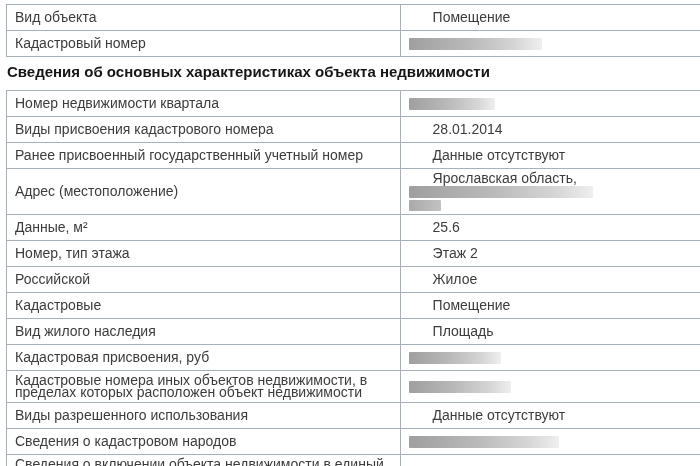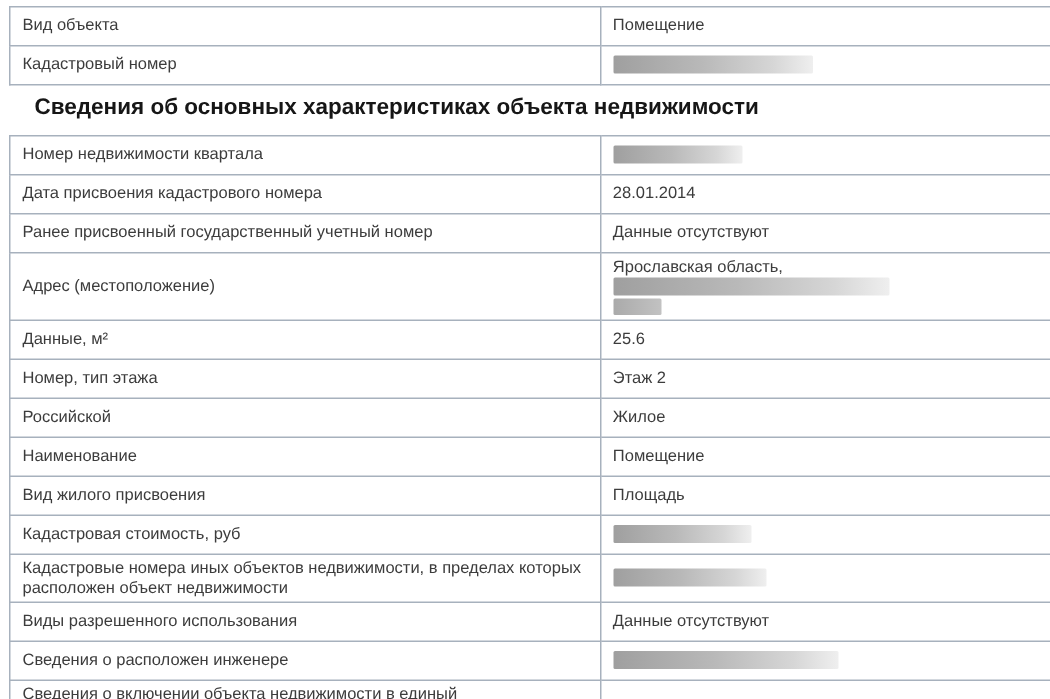--- a/index.html
+++ b/index.html
@@ -22,55 +22,56 @@
     border-collapse: collapse;
     table-layout: fixed;
     width: 700px;
     margin-left: 6px;
   }
   table.props.top {
     margin-top: 4px;
   }
   td {
     border: 1px solid #a7b1bd;
-    font-size: 11px;
+    font-size: 14px;
     line-height: 12.5px;
     padding: 3px 8px;
     vertical-align: middle;
     height: 19px;
     word-wrap: break-word;
   }
   td.label {
     width: 376px;
   }
   td.value {
     width: 288px;
   }
   h2.section-title {
     font-size: 15px;
     line-height: 17px;
     font-weight: bold;
     color: #161616;
-    margin: 6px 0 10px 23px;
+    margin: 6px 0 10px 7px;
   }
   .redacted {
     display: inline-block;
     height: 12px;
     vertical-align: middle;
     background: linear-gradient(90deg, #9f9f9f 0%, #b9b9b9 45%, #d6d6d6 80%, #efefef 100%);
     border-radius: 1px;
   }
   .redacted.second-line {
     height: 11px;
     margin-top: 2px;
     display: block;
     background: linear-gradient(90deg, #aaaaaa 0%, #c2c2c2 100%);
   }
   .value .text-part {
     margin-right: 5px;
+    margin-left: 24px;
   }
 </style>
 </head>
 <body>
 
 <div class="doc">
 
   <table class="props top">
     <tbody id="top-body">
         <tr>
@@ -86,21 +87,21 @@
 
   <h2 class="section-title">Сведения об основных характеристиках объекта недвижимости</h2>
 
   <table class="props main">
     <tbody id="main-body">
         <tr>
           <td class="label">Номер недвижимости квартала</td>
           <td class="value"><span class="redacted" style="width: 86px;"></span></td>
         </tr>
         <tr>
-          <td class="label">Дата присвоения кадастрового номера</td>
+          <td class="label">Виды присвоения кадастрового номера</td>
           <td class="value"><span class="text-part">28.01.2014</span></td>
         </tr>
         <tr>
           <td class="label">Ранее присвоенный государственный учетный номер</td>
           <td class="value"><span class="text-part">Данные отсутствуют</span></td>
         </tr>
         <tr>
           <td class="label">Адрес (местоположение)</td>
           <td class="value"><span class="text-part">Ярославская область,</span><span class="redacted" style="width: 184px;"></span><span class="redacted second-line" style="width: 32px;"></span></td>
         </tr>
@@ -110,41 +111,41 @@
         </tr>
         <tr>
           <td class="label">Номер, тип этажа</td>
           <td class="value"><span class="text-part">Этаж 2</span></td>
         </tr>
         <tr>
           <td class="label">Российской</td>
           <td class="value"><span class="text-part">Жилое</span></td>
         </tr>
         <tr>
-          <td class="label">Наименование</td>
+          <td class="label">Кадастровые</td>
           <td class="value"><span class="text-part">Помещение</span></td>
         </tr>
         <tr>
-          <td class="label">Вид жилого присвоения</td>
+          <td class="label">Вид жилого наследия</td>
           <td class="value"><span class="text-part">Площадь</span></td>
         </tr>
         <tr>
-          <td class="label">Кадастровая стоимость, руб</td>
+          <td class="label">Кадастровая присвоения, руб</td>
           <td class="value"><span class="redacted" style="width: 92px;"></span></td>
         </tr>
         <tr>
           <td class="label">Кадастровые номера иных объектов недвижимости, в пределах которых расположен объект недвижимости</td>
           <td class="value"><span class="redacted" style="width: 102px;"></span></td>
         </tr>
         <tr>
           <td class="label">Виды разрешенного использования</td>
           <td class="value"><span class="text-part">Данные отсутствуют</span></td>
         </tr>
         <tr>
-          <td class="label">Сведения о расположен инженере</td>
+          <td class="label">Сведения о кадастровом народов</td>
           <td class="value"><span class="redacted" style="width: 150px;"></span></td>
         </tr>
         <tr>
           <td class="label">Сведения о включении объекта недвижимости в единый государственный реестр объектов культурного наследия (памятников истории и культуры) народов Российской Федерации</td>
           <td class="value"></td>
         </tr>
       </tbody>
   </table>
 
 </div>

